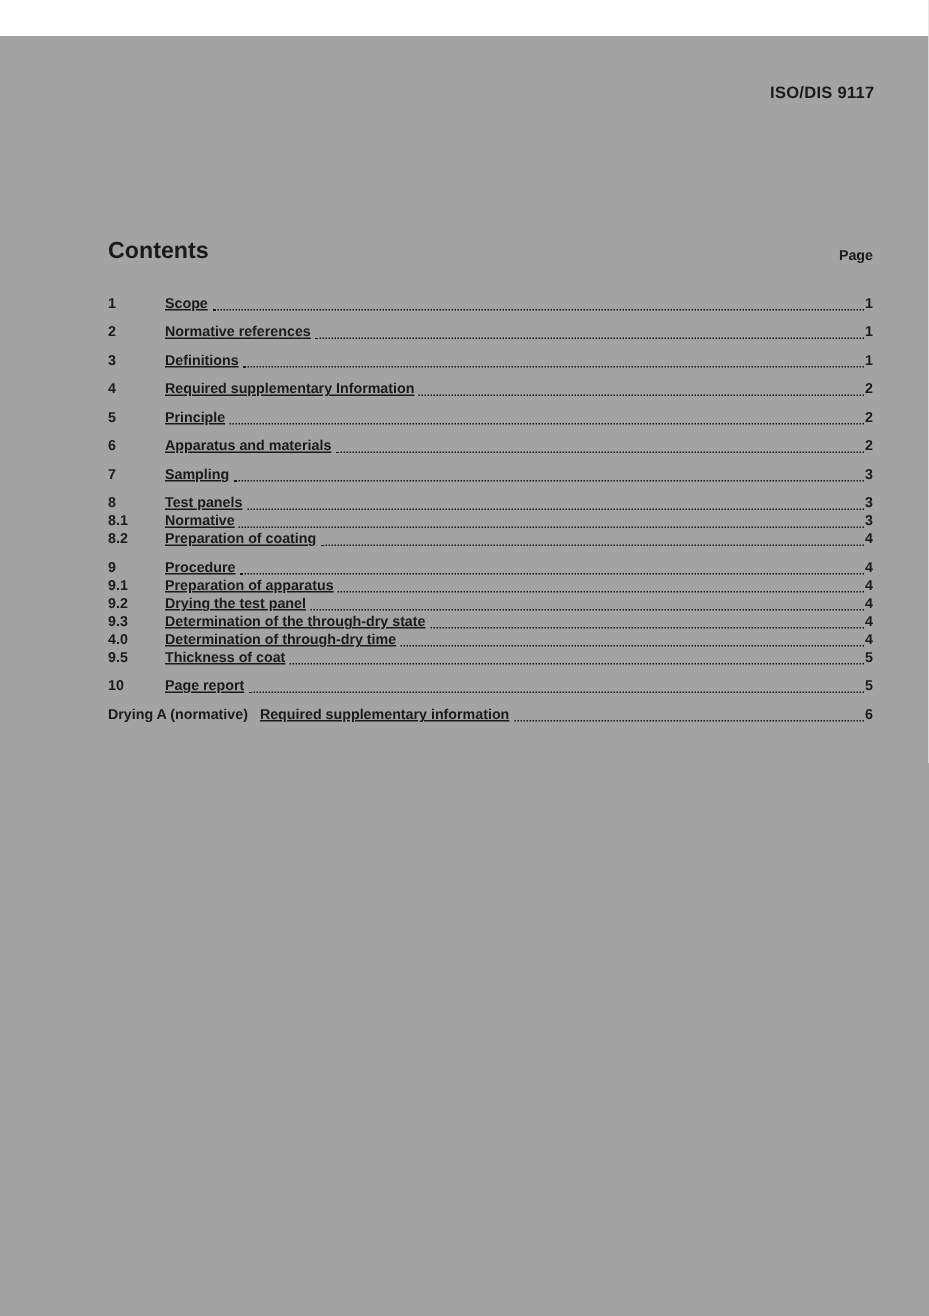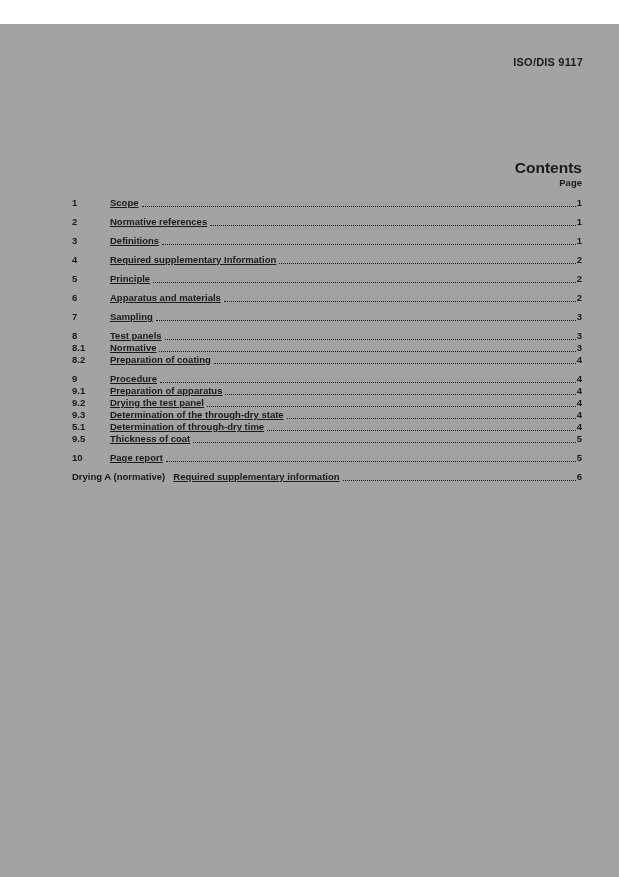--- a/index.html
+++ b/index.html
@@ -28,21 +28,20 @@
     letter-spacing: 0.2px;
   }
   .contents-head {
     position: absolute;
     top: 135px;
     left: 72px;
     right: 37px;
     display: flex;
     justify-content: space-between;
     align-items: flex-end;
-    flex-direction: column;
   }
   .contents-title {
     margin: 0;
     font-size: 15.5px;
     font-weight: bold;
   }
   .page-label {
     font-size: 9.5px;
     font-weight: bold;
     padding-bottom: 1px;
@@ -191,21 +190,21 @@
         <span class="leader"></span>
         <span class="pg">4</span>
       </div>
       <div class="toc-row">
         <span class="num">9.3</span>
         <span class="title">Determination of the through-dry state</span>
         <span class="leader"></span>
         <span class="pg">4</span>
       </div>
       <div class="toc-row">
-        <span class="num">5.1</span>
+        <span class="num">4.0</span>
         <span class="title">Determination of through-dry time</span>
         <span class="leader"></span>
         <span class="pg">4</span>
       </div>
       <div class="toc-row">
         <span class="num">9.5</span>
         <span class="title">Thickness of coat</span>
         <span class="leader"></span>
         <span class="pg">5</span>
       </div>

